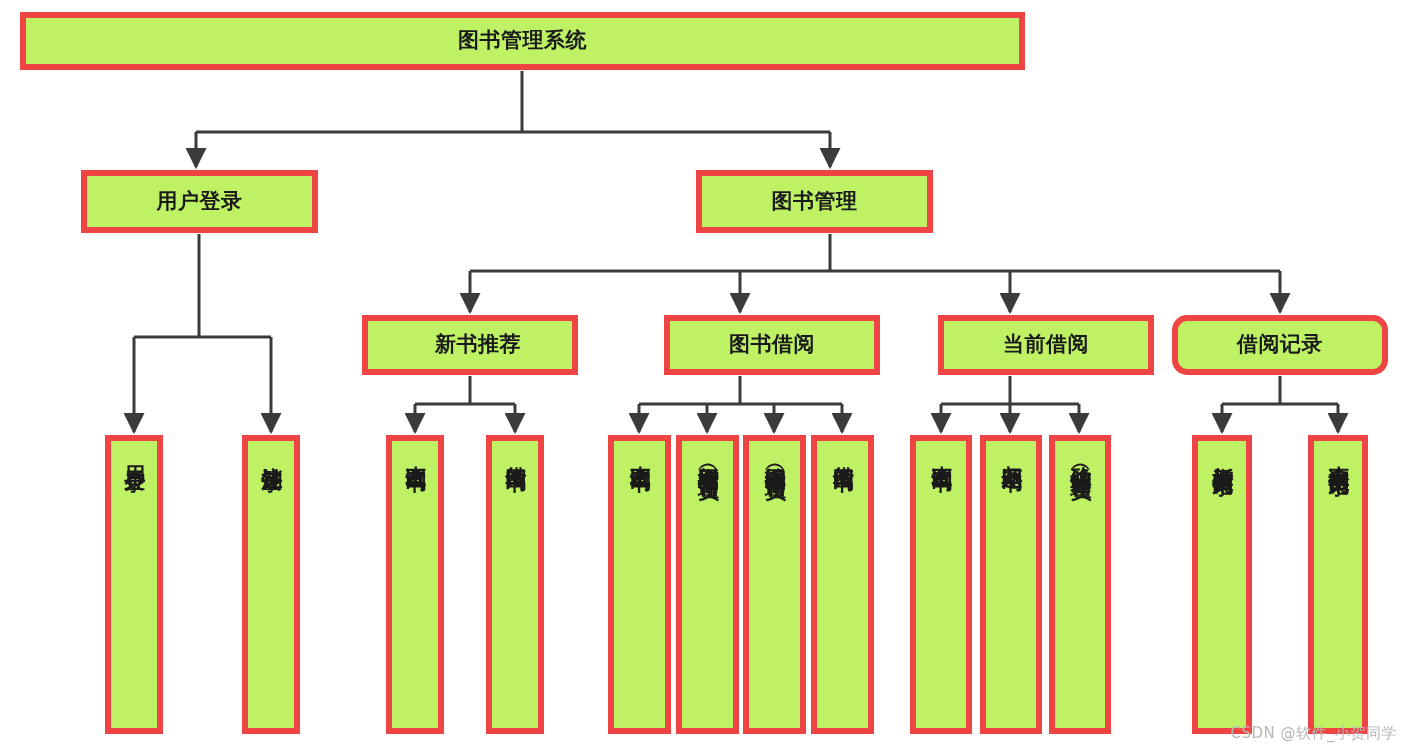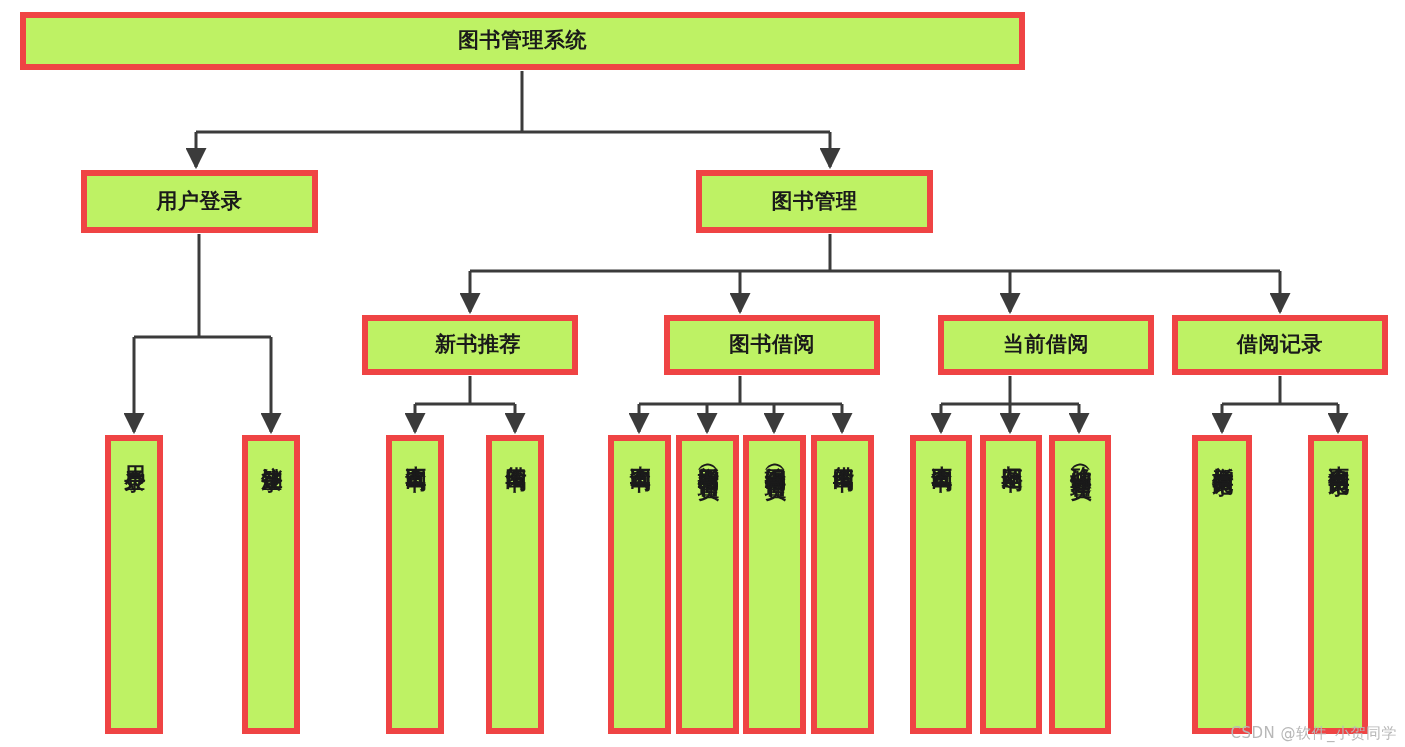--- a/index.html
+++ b/index.html
@@ -141,21 +141,21 @@
 
   <div class="node horiz" style="left:362px; top:315px; width:216px; height:60px;padding-left:16px;">
     <span class="node-label">新书推荐</span>
   </div>
   <div class="node horiz" style="left:664px; top:315px; width:216px; height:60px;">
     <span class="node-label">图书借阅</span>
   </div>
   <div class="node horiz" style="left:902px; top:315px; width:216px; height:60px;margin-left:36px;">
     <span class="node-label">当前借阅</span>
   </div>
-  <div class="node horiz" style="left:1172px; top:315px; width:216px; height:60px;">
+  <div class="node horiz" style="left:1172px; top:315px; width:216px; height:60px;border-radius:15px;">
     <span class="node-label">借阅记录</span>
   </div>
 
   <div class="node vert" style="left:105px; top:435px; width:58px; height:299px;">
     <span class="node-label">用户登录</span>
   </div>
   <div class="node vert" style="left:242px; top:435px; width:58px; height:299px;">
     <span class="node-label">注销登录</span>
   </div>
 

